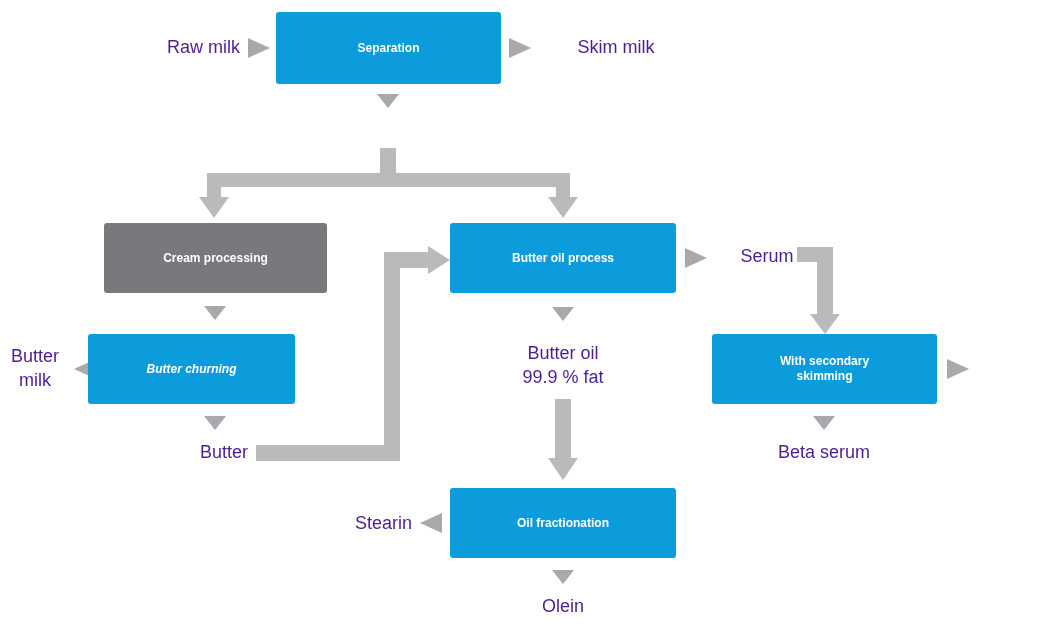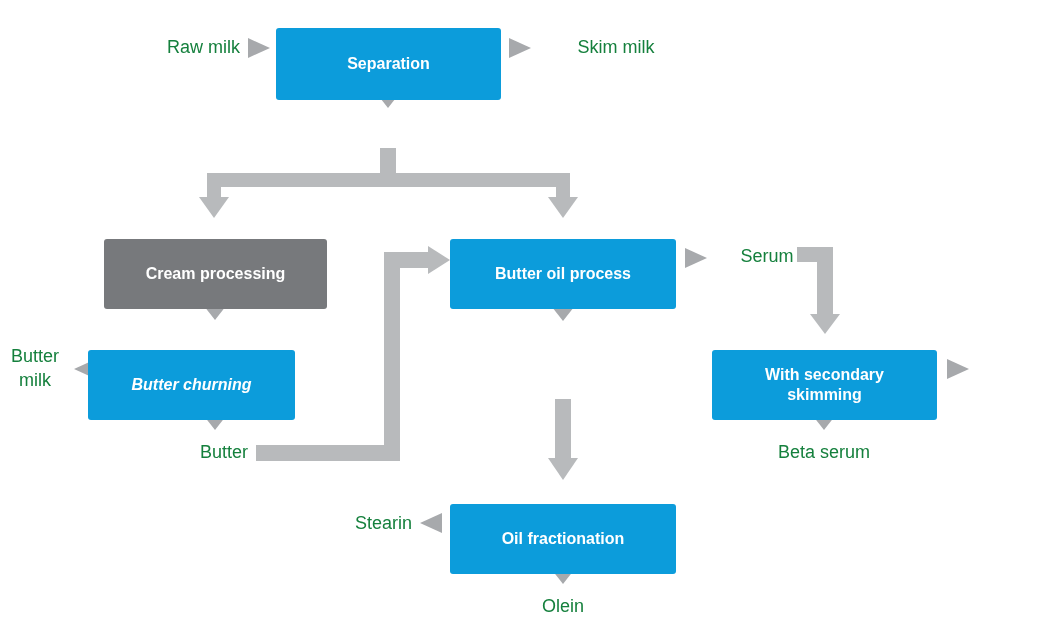--- a/index.html
+++ b/index.html
@@ -25,34 +25,33 @@
     height: 630px;
   }
   .node {
     position: absolute;
     display: flex;
     align-items: center;
     justify-content: center;
     border-radius: 3px;
     box-sizing: border-box;
     color: #ffffff;
-    font-size: 16px;
+    font-size: 12px;
     font-weight: bold;
     line-height: 1.25;
     text-align: center;
     padding: 2px 8px;
-    margin-top: 16px;
   }
   .node.blue   { background: #0c9cdb; }
   .node.gray   { background: #77797c; align-items: center; }
   .node .node-label { display: block; width: 100%; }
 
   .label {
     position: absolute;
-    color: #15803d;
+    color: #4c1d95;
     font-size: 18px;
     line-height: 1.32;
     white-space: pre-line;
   }
   .label.center { text-align: center; }
   .label.right  { text-align: right; }
   .label.left   { text-align: center; }
 </style>
 </head>
 <body>
@@ -149,20 +148,22 @@
   <div class="label right" style="left:108px; top:36px; width:132px;">Raw milk</div>
 
   <div class="label left" style="left:541px; top:36px; width:150px;">Skim milk</div>
 
 
   <div class="label center" style="left:2px; top:345px; width:66px;">Butter
 milk</div>
 
   <div class="label right" style="left:116px; top:441px; width:132px;">Butter</div>
 
+  <div class="label center" style="left:488px; top:342px; width:150px;">Butter oil
+99.9 % fat</div>
 
   <div class="label left" style="left:717px; top:245px; width:100px;">Serum</div>
 
 
   <div class="label center" style="left:749px; top:441px; width:150px;">Beta serum</div>
 
   <div class="label right" style="left:282px; top:512px; width:130px;">Stearin</div>
 
   <div class="label center" style="left:488px; top:595px; width:150px;">Olein</div>
 

